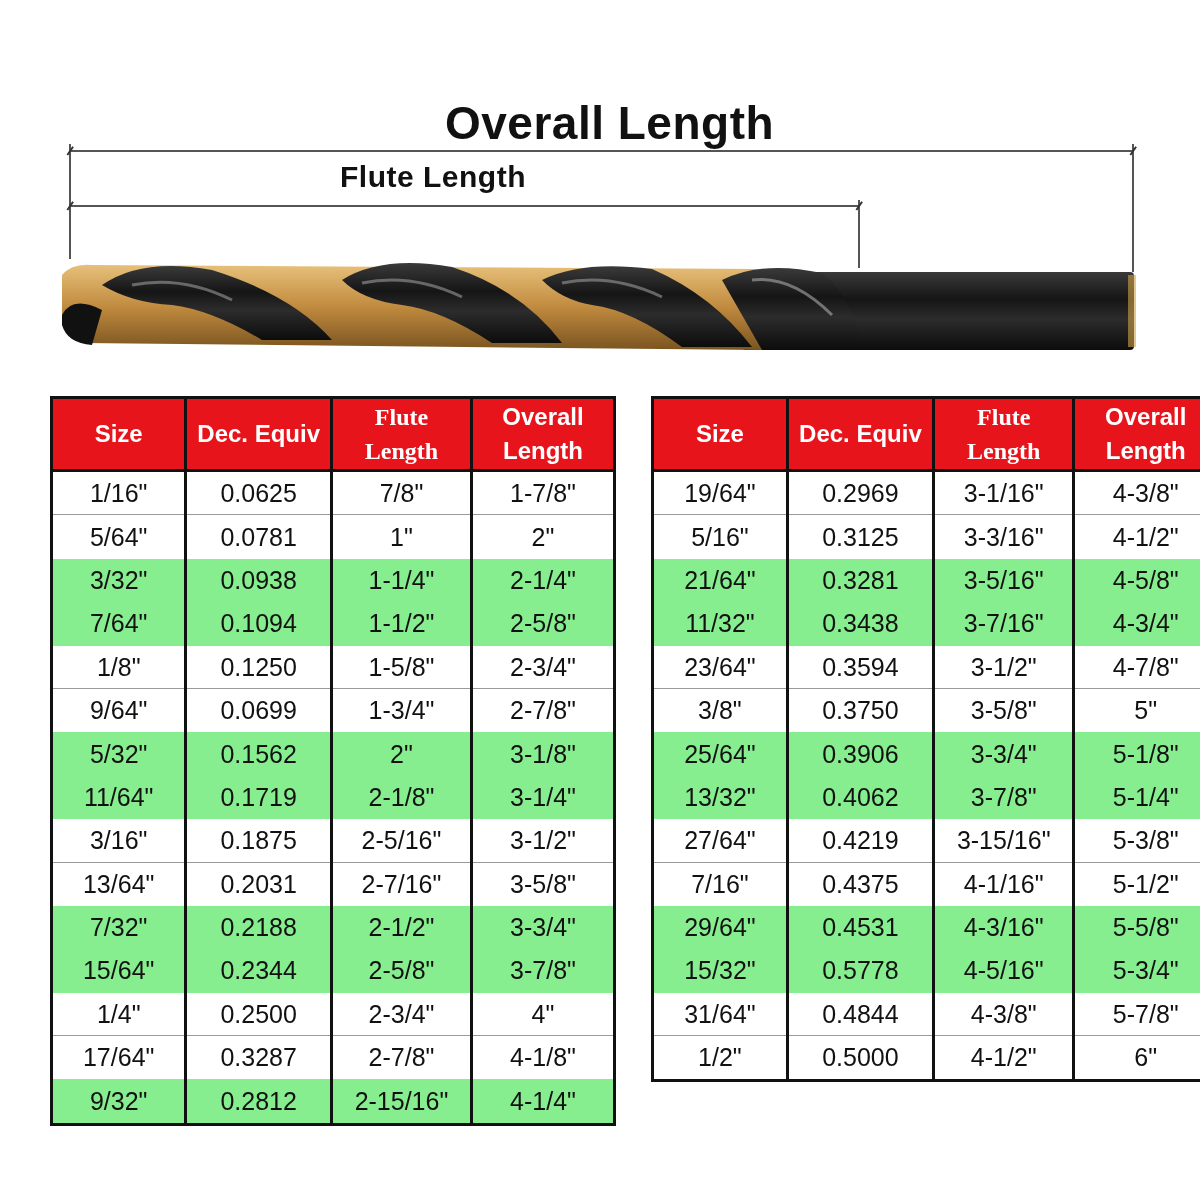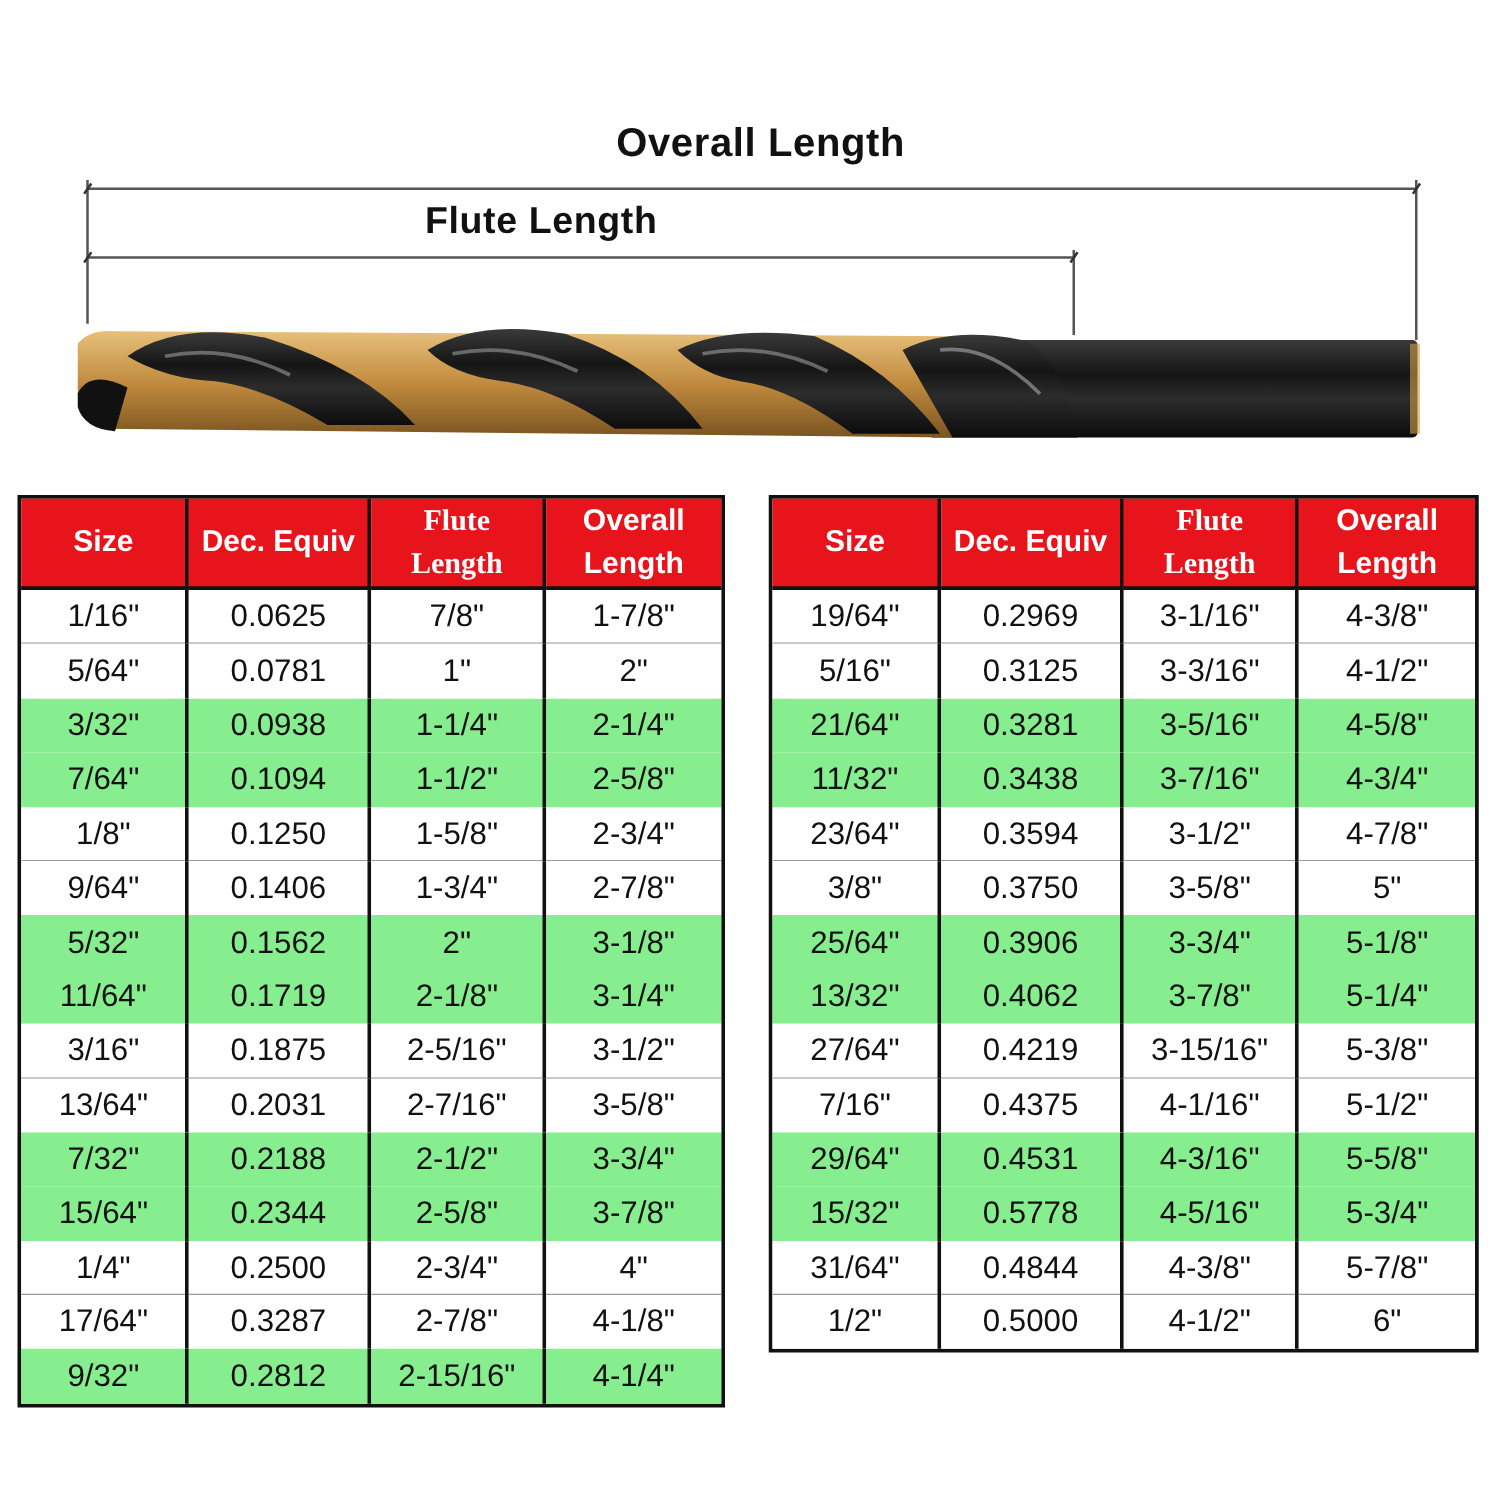--- a/index.html
+++ b/index.html
@@ -1,36 +1,35 @@
 <!DOCTYPE html>
 <html><head>
 <meta charset="utf-8">
 <style>
   html, body { margin:0; padding:0; }
   body {
     width:1200px; height:1200px; background:#ffffff; position:relative; overflow:hidden;
     font-family:"Liberation Sans", sans-serif;
   }
   .title-overall {
-    position:absolute; left:445px; top:96px; font-size:32px; font-weight:bold; color:#111;
+    position:absolute; left:445px; top:96px; font-size:46px; font-weight:bold; color:#111;
     letter-spacing:0.5px;
-    margin-left:48px;
   }
   .title-flute {
     position:absolute; left:340px; top:160px; font-size:30px; font-weight:bold; color:#111;
     letter-spacing:0.5px;
   }
   .dimline { position:absolute; background:#555; }
   .tick { position:absolute; width:10px; height:1.5px; background:#333; transform:rotate(-55deg); }
 
   .drill { position:absolute; left:62px; top:255px; width:1080px; height:100px; }
 
   table.spec {
     position:absolute; border-collapse:separate; border-spacing:0;
-    border:3px solid #111; background:#fff;
+    border:3px solid #111; background:#fff;margin-left:36px;
   }
   table.spec th {
     background:#e8141b; color:#fff; font-weight:bold; font-size:24px; line-height:34px;
     height:70px; text-align:center; vertical-align:middle; padding:0;
     border-right:3px solid #111; border-bottom:3px solid #111;
   }
   table.spec th:last-child, table.spec td:last-child { border-right:none; }
   table.spec td {
     font-size:25px; color:#111; text-align:center; height:43.4px; padding:0;
     border-right:3px solid #111;
@@ -125,21 +124,21 @@
         <td>2-5/8"</td>
       </tr>
       <tr class="white sep">
         <td>1/8"</td>
         <td>0.1250</td>
         <td>1-5/8"</td>
         <td>2-3/4"</td>
       </tr>
       <tr class="white">
         <td>9/64"</td>
-        <td>0.1406</td>
+        <td>0.0699</td>
         <td>1-3/4"</td>
         <td>2-7/8"</td>
       </tr>
       <tr class="green">
         <td>5/32"</td>
         <td>0.1562</td>
         <td>2"</td>
         <td>3-1/8"</td>
       </tr>
       <tr class="green">

